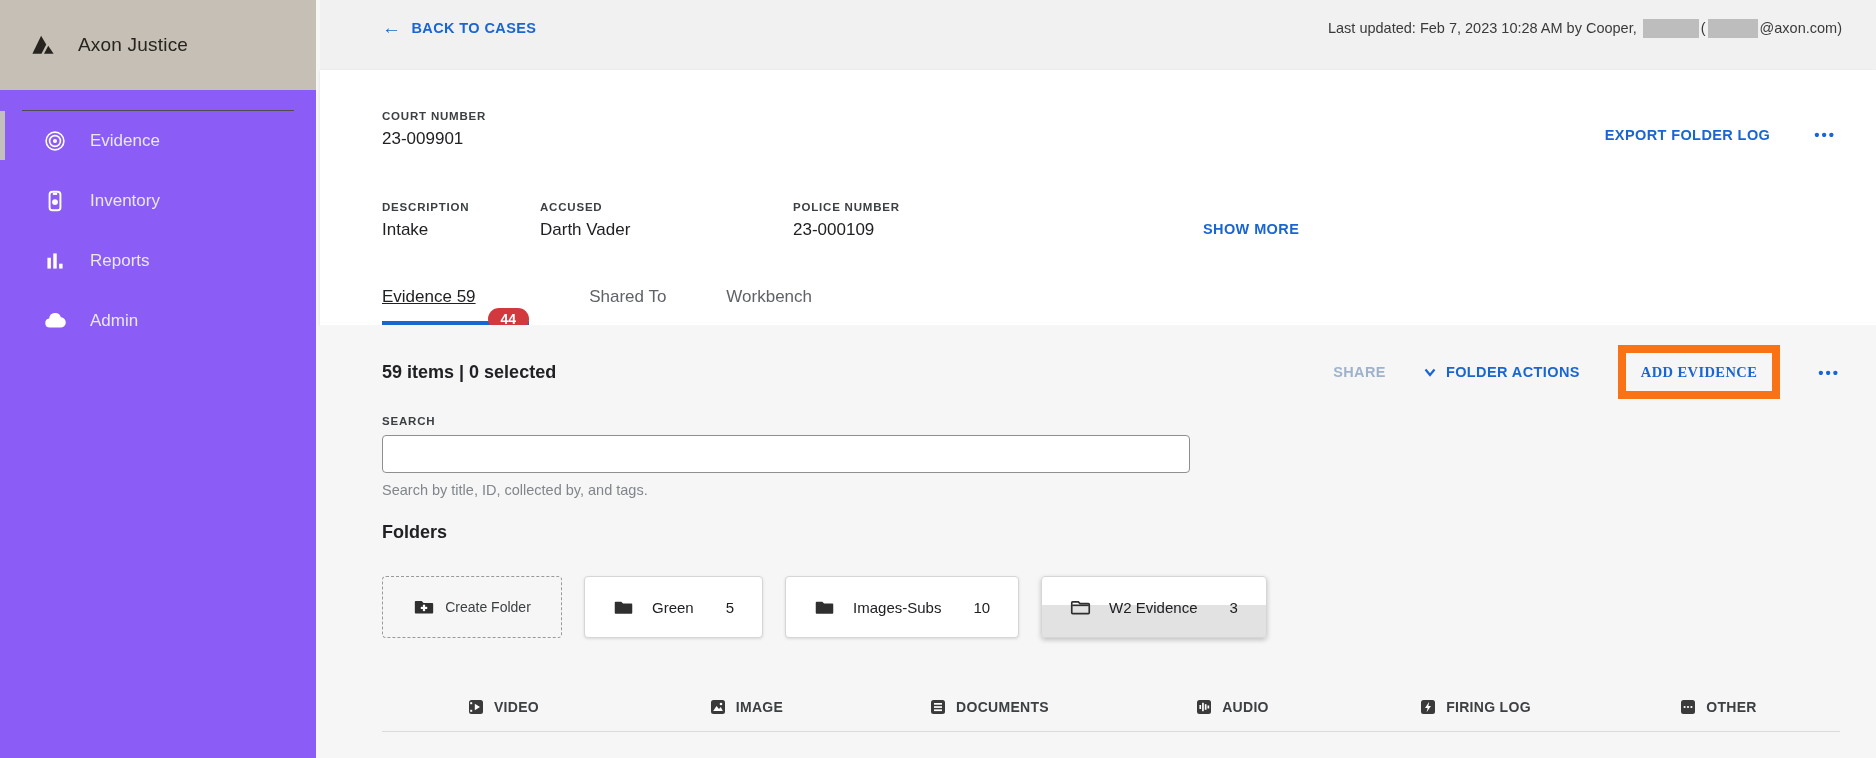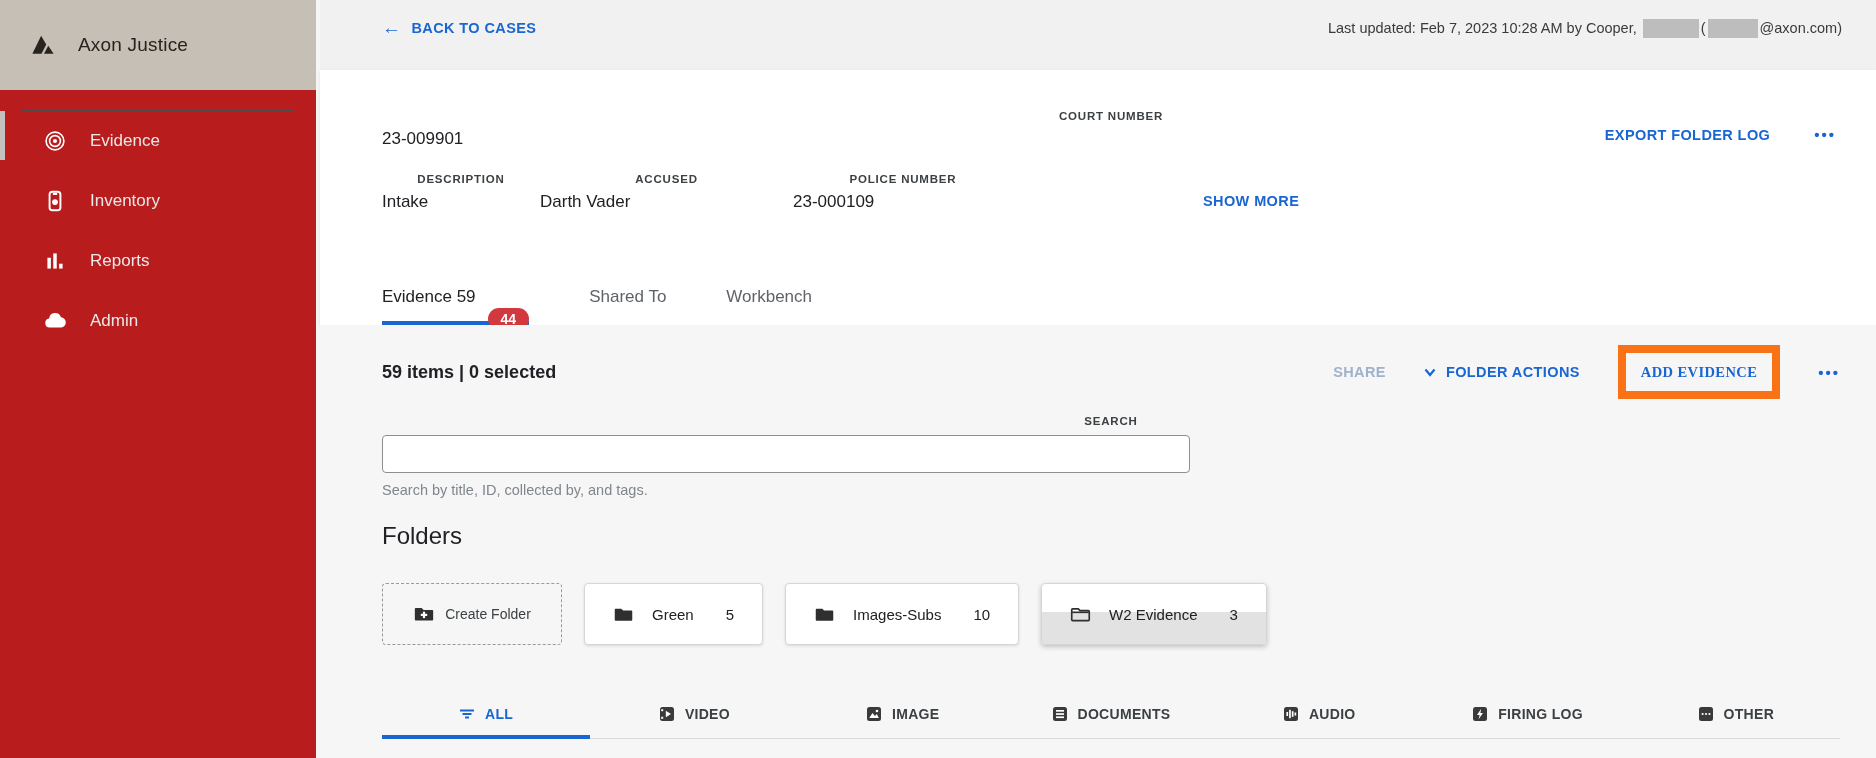--- a/index.html
+++ b/index.html
@@ -1,20 +1,20 @@
 <!DOCTYPE html>
 <html><head>
 <meta charset="utf-8">
 <style>
   * { margin:0; padding:0; box-sizing:border-box; }
   html,body { width:1876px; height:758px; overflow:hidden; }
   body { font-family:"Liberation Sans", sans-serif; background:#f6f6f6; position:relative; color:#202124; }
 
   
-  .sidebar { position:absolute; left:0; top:0; width:316px; height:758px; background:#b91c1c; }
+  .sidebar { position:absolute; left:0; top:0; width:316px; height:758px; background:#8b5cf6; }
   .side-header { height:90px; background:#c6bfb5; display:flex; align-items:center; padding-left:28px; gap:20px; }
   .side-header .logo { width:30px; height:30px; }
   .side-header .app-title { font-size:19px; font-weight:500; color:#27241f; letter-spacing:.2px; }
   .side-nav { position:relative; height:325px; overflow:hidden; }
   .nav-indicator { position:absolute; left:0; top:21px; width:5px; height:49px; background:#c4c1bc; }
   .nav-item-active { margin:21px 20px 0 20px; height:49px; background:#1f1f1f; border-radius:4px; display:flex; align-items:center; gap:22px; padding-left:22px; cursor:pointer; }
   .nav-item-active .lbl { color:#f1f1f1; font-size:17px; }
   .nav-divider { height:1px; background:#4d4d4d; margin:20px 22px 0 22px; }
   .nav-item { height:60px; display:flex; align-items:center; gap:22px; padding-left:42px; cursor:pointer; }
   .nav-item .lbl { color:#e8e8e8; font-size:17px; }
@@ -25,47 +25,47 @@
 
   .top-strip { height:70px; background:#f1f1f2; display:flex; align-items:center; justify-content:space-between; padding:0 34px 14px 62px; }
   .back-link { color:#1966d2; font-size:14.5px; font-weight:bold; letter-spacing:.4px; display:flex; align-items:center; gap:10px; cursor:pointer; }
   .back-arrow { font-size:19px; font-weight:normal; }
   .last-updated { font-size:14.5px; color:#3a3a3a; display:flex; align-items:center; gap:2px; }
   .redact { display:inline-block; background:#bdbdbd; height:19px; vertical-align:middle; }
   .redact.r1 { width:56px; margin-left:4px; }
   .redact.r2 { width:50px; }
 
   .panel { position:absolute; top:70px; left:0; width:100%; height:255px; background:#ffffff; box-shadow:0 1px 3px rgba(0,0,0,.10); padding:40px 36px 0 62px; }
-  .field-label { font-size:11.5px; font-weight:bold; letter-spacing:.8px; color:#3c4043;text-align:center; }
+  .field-label { font-size:11.5px; font-weight:bold; letter-spacing:.8px; color:#3c4043; }
   .field-value { font-size:17px; color:#202124; margin-top:7px; }
   .panel-actions { position:absolute; right:40px; top:56px; display:flex; align-items:center; gap:44px; }
   .blue-link { color:#1966d2; font-size:14.5px; font-weight:bold; letter-spacing:.4px; cursor:pointer; white-space:nowrap; }
   .dots { color:#1966d2; font-size:15px; font-weight:bold; letter-spacing:2px; cursor:pointer; }
-  .fields-row { display:flex; align-items:flex-end; margin-top:24px; }
+  .fields-row { display:flex; align-items:flex-end; margin-top:52px; }
   .fcol1 { width:158px; } .fcol2 { width:253px; } .fcol3 { width:220px; }
   .show-more { margin-left:190px; padding-bottom:3px; }
 
   .case-tabs { position:absolute; left:62px; bottom:0; display:flex; gap:60px; }
   .ctab { height:52px; display:flex; align-items:center; gap:12px; font-size:17px; color:#5f6368; border-bottom:4px solid transparent; cursor:pointer; }
-  .ctab.active { color:#202124; border-bottom-color:#1966d2; }
+  .ctab.active { color:#202124; border-bottom-color:#1966d2;text-decoration:underline; }
   .badge { background:#d2393f; color:#fff; font-size:14px; font-weight:bold; border-radius:13px; padding:3px 13px;margin-top:44px; }
 
   .lower { position:absolute; top:325px; left:0; width:100%; height:433px; background:#f6f6f6; padding:20px 36px 0 62px; }
   .toolbar { display:flex; align-items:center; justify-content:space-between; }
   .items-summary { font-size:18px; font-weight:bold; color:#202124; }
   .toolbar-actions { display:flex; align-items:center; gap:38px; }
   .share-link { color:#9fb2cc; font-size:14.5px; font-weight:bold; letter-spacing:.4px; cursor:default; }
   .folder-actions { display:flex; align-items:center; gap:10px; }
   .hl-box { border:8px solid #f97316; padding:10px 15px;font-family:Liberation Serif, serif; }
 
   .search-block { margin-top:16px; }
   .search-input { margin-top:8px; width:808px; height:38px; border:1px solid #8f8f8f; border-radius:4px; background:#fff; font-size:15px; padding:0 10px; font-family:"Liberation Sans",sans-serif; }
   .search-helper { margin-top:9px; font-size:14.5px; color:#80868b; }
 
-  .folders-heading { margin-top:24px; font-size:24px; font-weight:normal; color:#202124; }
+  .folders-heading { margin-top:24px; font-size:18px; font-weight:bold; color:#202124; }
   .folder-row { margin-top:33px; display:flex; gap:22px; }
   .create-card { width:180px; height:62px; border:1px dashed #9a9a9a; border-radius:4px; display:flex; align-items:center; justify-content:center; gap:10px; cursor:pointer; }
   .create-card .lbl { font-size:14px; color:#3c4043; }
   .folder-card { height:62px; background:#fff; border:1px solid #d6d6d6; border-radius:4px; box-shadow:0 1px 3px rgba(0,0,0,.12); display:flex; align-items:center; gap:18px; padding:0 28px; cursor:pointer; }
   .folder-card .name { font-size:15px; color:#202124; }
   .folder-card .count { font-size:15px; color:#202124; margin-left:14px; }
   .folder-card.drop { background:linear-gradient(180deg,#ffffff 0 46%, #e2e2e2 46% 100%); box-shadow:0 2px 5px rgba(0,0,0,.22); }
 
   .filter-tabs { margin-top:48px; display:flex; border-bottom:1px solid #dadada; height:46px; }
   .ftab { flex:1 1 0; display:flex; align-items:center; justify-content:center; gap:10px; font-size:14px; font-weight:bold; letter-spacing:.3px; color:#3c4043; cursor:pointer; border-bottom:4px solid transparent; margin-bottom:-1px; }
@@ -240,28 +240,20 @@
         <svg class="glyph" style="width:21px;height:21px;flex-basis:21px" viewBox="0 0 24 24">
           <path d="M3 5.5 h6.5 l2 2 H21 a1 1 0 0 1 1 1 V18 a1 1 0 0 1 -1 1 H3 a1 1 0 0 1 -1 -1 V6.5 a1 1 0 0 1 1 -1 Z" fill="none" stroke="#2f2f2f" stroke-width="1.9"></path>
           <path d="M2.5 9.5 H21.5" stroke="#2f2f2f" stroke-width="1.9"></path>
         </svg>
         <span class="name">W2 Evidence</span>
         <span class="count">3</span>
       </div>
     </div>
 
     <div class="filter-tabs">
-      <div class="ftab active">
-        <svg class="glyph" viewBox="0 0 16 16">
-          <rect x="1" y="3.5" width="14" height="2" fill="#1966d2"></rect>
-          <rect x="3.5" y="7" width="9" height="2" fill="#1966d2"></rect>
-          <rect x="6" y="10.5" width="4" height="2" fill="#1966d2"></rect>
-        </svg>
-        <span>ALL</span>
-      </div>
       <div class="ftab">
         <svg class="glyph" viewBox="0 0 16 16">
           <rect x="1" y="1" width="14" height="14" rx="2.5" fill="#3a3a3a"></rect>
           <rect x="2.2" y="3.2" width="2" height="2" fill="#ffffff"></rect>
           <rect x="2.2" y="10.8" width="2" height="2" fill="#ffffff"></rect>
           <polygon points="6.8,4.8 12,8 6.8,11.2" fill="#ffffff"></polygon>
         </svg>
         <span>VIDEO</span>
       </div>
       <div class="ftab">

